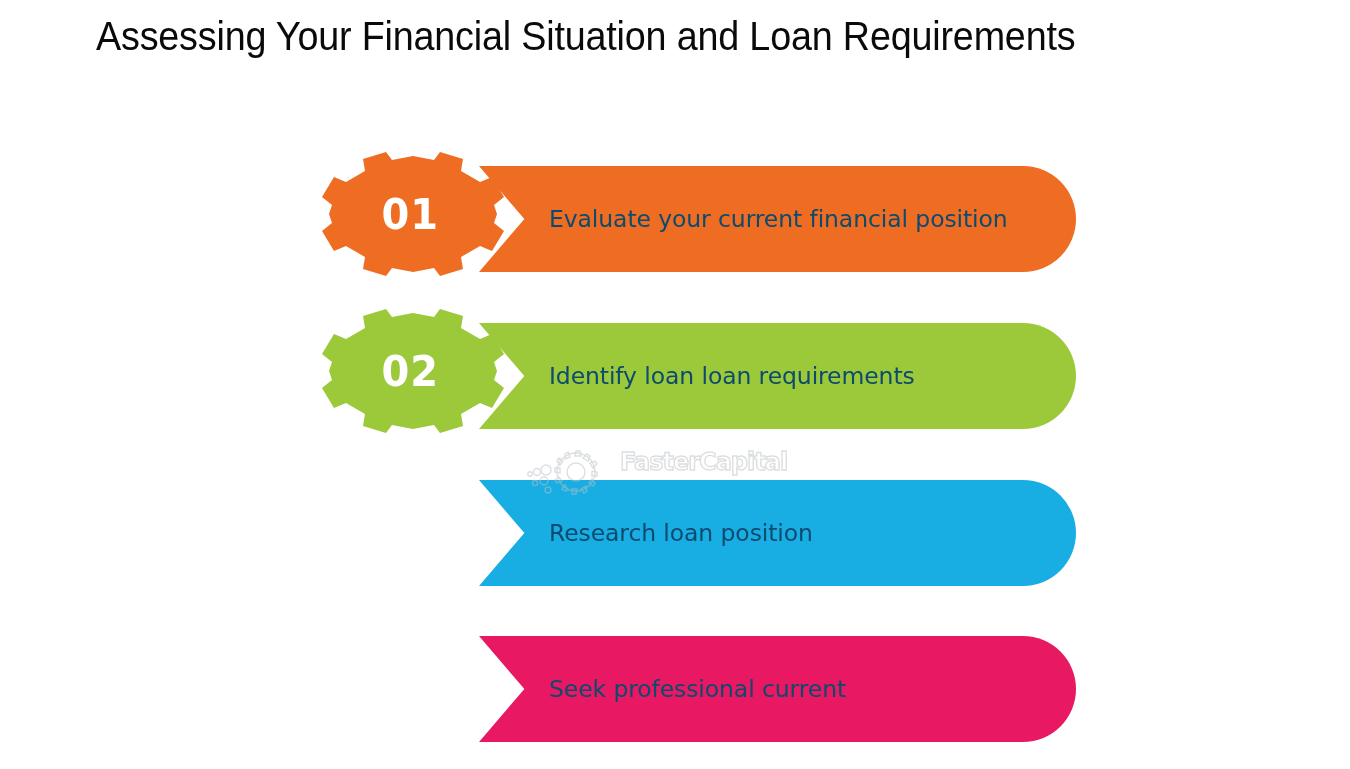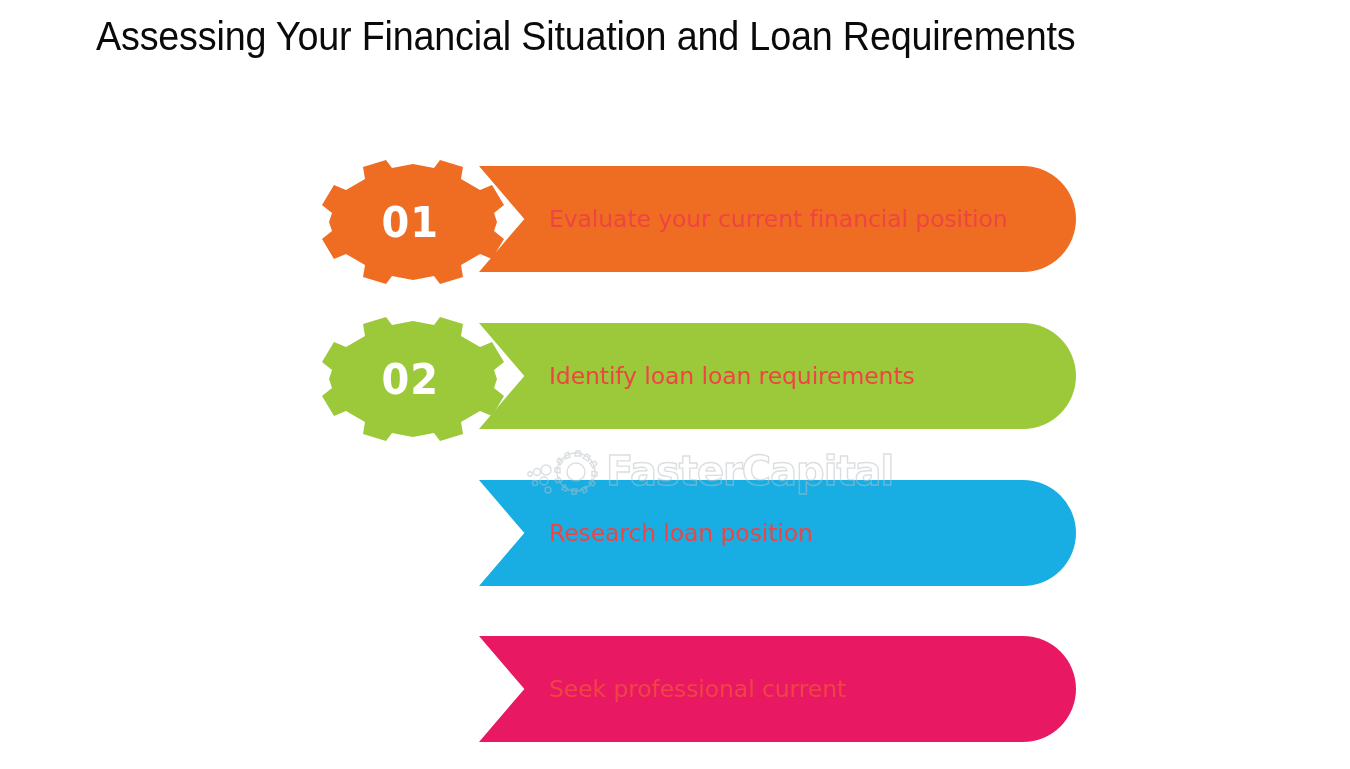--- a/index.html
+++ b/index.html
@@ -75,29 +75,29 @@
   .step-bar .bar-label {
     position: absolute;
     left: 70px;
     top: 50%;
     transform: translateY(-50%);
     width: 490px;
     font-family: "DejaVu Sans", sans-serif;
     font-size: 23.5px;
     font-weight: 400;
     line-height: 32px;
-    color: #ef4444;
+    color: #0c4a6e;
     letter-spacing: -0.1px;
   }
 
   
   .step-gear {
     position: absolute;
     left: 318px;
-    top: 8px;
+    top: 0;
     width: 190px;
     height: 124px;
   }
   .step-gear svg {
     display: block;
     width: 190px;
     height: 124px;
   }
   .step-gear .gear-number {
     position: absolute;
@@ -125,24 +125,24 @@
     position: absolute;
     left: 524px;
     top: 450px;
     width: 390px;
     height: 52px;
     pointer-events: none;
     opacity: 0.5;
   }
   #watermark .wm-text {
     position: absolute;
-    left: 82px;
+    left: 96px;
     top: -2px;
     font-family: "DejaVu Sans", sans-serif;
-    font-size: 40px;
+    font-size: 24px;
     font-weight: 700;
     letter-spacing: -1px;
     color: transparent;
     -webkit-text-stroke: 1.4px #b9bfc4;
     white-space: nowrap;
   }
   #watermark .wm-logo {
     position: absolute;
     left: 0;
     top: 0;

